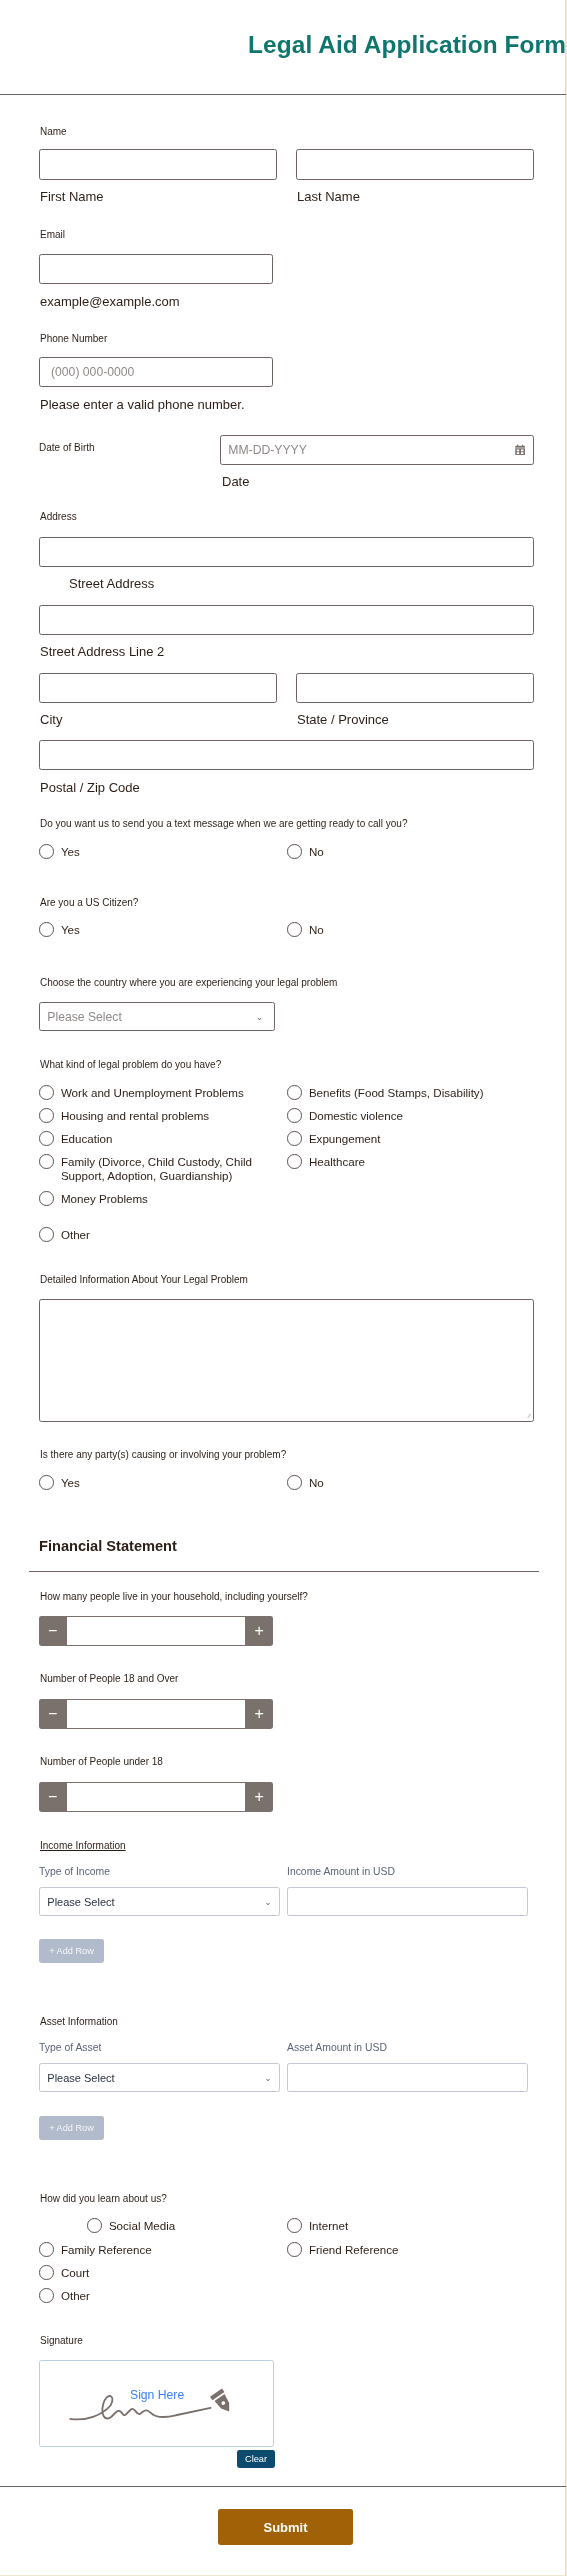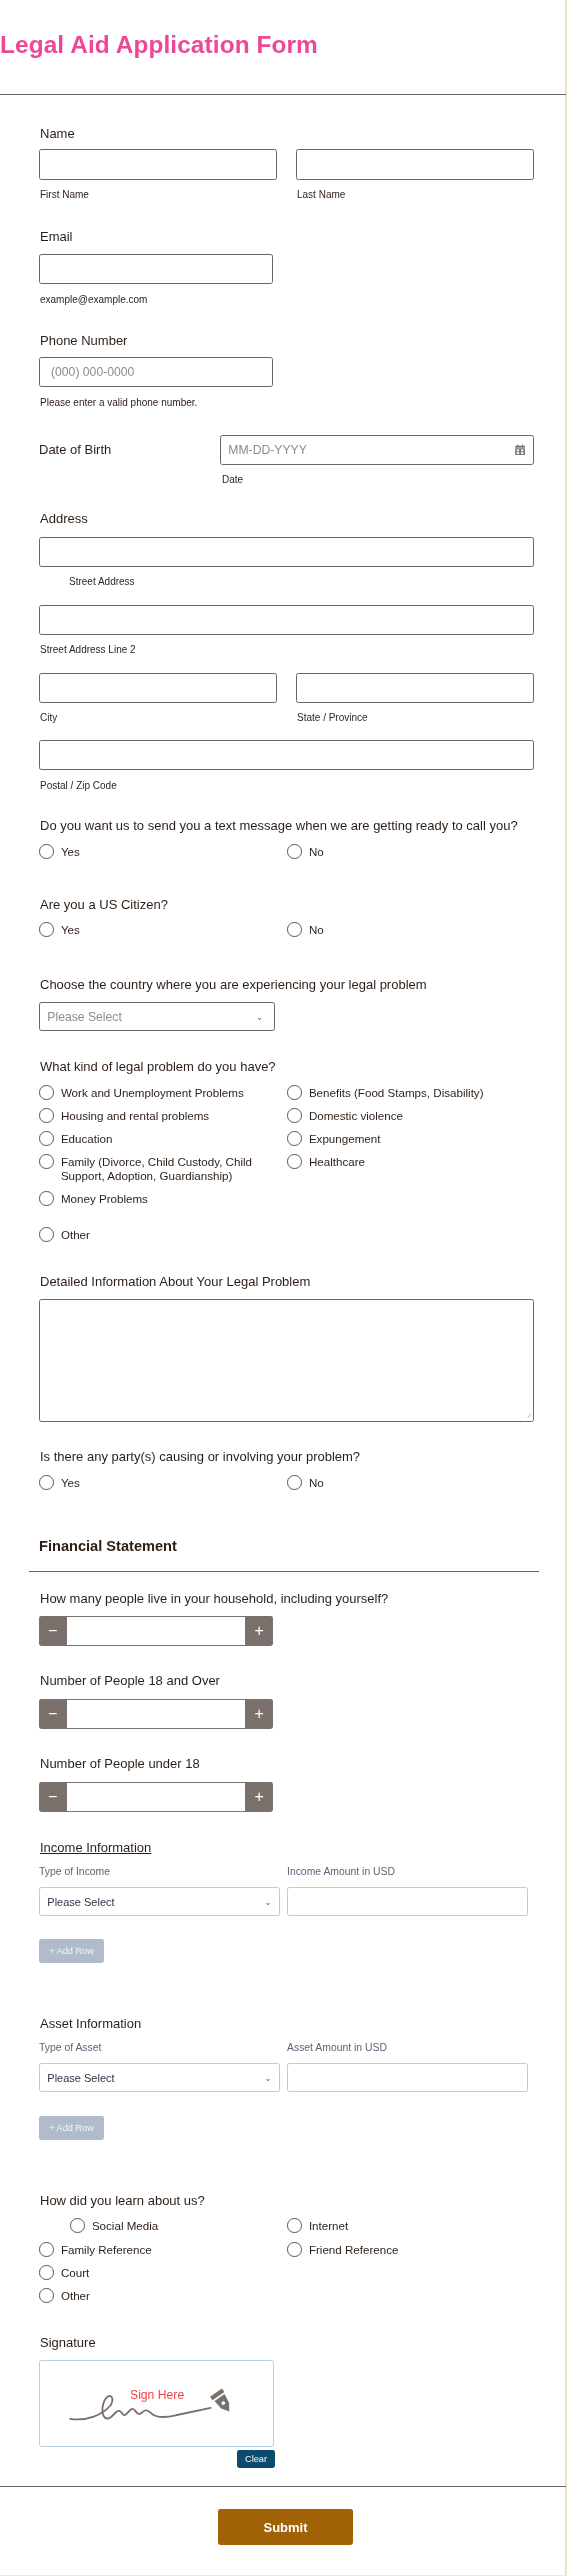--- a/index.html
+++ b/index.html
@@ -1,23 +1,23 @@
 <!DOCTYPE html>
 <html style="font-size:9.8px"><head>
 <meta charset="utf-8">
 <style>
   * { box-sizing: border-box; margin: 0; padding: 0; }
   html, body { width: 568px; height: 2576px; background: #f3e6d3; overflow: hidden; }
   body { font-family: "Liberation Sans", "DejaVu Sans", sans-serif; color: #2c1e16; position: relative; }
   .card { position: absolute; left: 0; top: 0; width: 566px; height: 2575px; background: #ffffff; border-right: 0.6px solid #efdcc0; }
   .abs { position: absolute; }
-  .title { left: 0; width: 566px; top: 30.5px; text-align: left; font-size: 24.4px; font-weight: 700; color: #ec4899; letter-spacing: 0.1px; }
+  .title { left: 0; width: 566px; top: 30.5px; text-align: right; font-size: 24.4px; font-weight: 700; color: #0f766e; letter-spacing: 0.1px; }
   .hr { height: 1.2px; background: #6e6461; }
-  .label { font-size: 13px; color: #2c1e16; }
-  .sub { font-size: 10px; color: #2c1e16; }
+  .label { font-size: 10px; color: #2c1e16; }
+  .sub { font-size: 13px; color: #2c1e16; }
   .inp { border: 0.9px solid #6e6461; border-radius: 2.4px; background: #fff; }
   .ph { font-size: 12.2px; color: #8f8a88; position: absolute; left: 11px; top: 50%; transform: translateY(-50%); }
   .radio { display: flex; align-items: flex-start; font-size: 11.6px; color: #2c1e16; line-height: 14px; }
   .radio .circ { width: 14.6px; height: 14.6px; border: 0.9px solid #5d5350; border-radius: 50%; flex: 0 0 14.6px; margin-right: 7.3px; margin-top: -0.6px; }
   .select-ch { position: absolute; right: 11px; top: 50%; transform: translateY(-50%); font-size: 8.5px; color: #5b6478; }
   .stepper { width: 234px; height: 30px; border-radius: 2.4px; background: #7a706c; overflow: hidden; }
   .stepper .btn { position: absolute; top: 0; width: 27.5px; height: 30px; color: #fff; font-size: 16px; display: flex; align-items: center; justify-content: center; }
   .stepper .field { position: absolute; left: 27.5px; top: 1.2px; width: 178px; height: 27.5px; background: #fff; }
   .colhdr { font-size: 10.4px; color: #5b6478; }
   .tsel { border: 0.6px solid #c3c8d2; border-radius: 2.4px; background: #fff; }
@@ -203,21 +203,21 @@
   <div class="abs colhdr" style="left:39px; top:2042px;">Type of Asset</div>
   <div class="abs colhdr" style="left:287px; top:2042px;">Asset Amount in USD</div>
   <div class="abs tsel" style="left:39px; top:2063px; width:241px; height:29px;">
     <span class="val">Please Select</span>
     <span class="select-ch" style="right:7.3px;">⌄</span>
   </div>
   <div class="abs tsel" style="left:287px; top:2063px; width:241px; height:29px;"></div>
   <div class="abs addrow" style="left:39px; top:2116px;">+ Add Row</div>
 
   <div class="abs label" style="left:40px; top:2193px;">How did you learn about us?</div>
-  <div class="abs radio" style="left:22px; top:2219px;padding-left:48px;">
+  <div class="abs radio" style="left:39px; top:2219px;padding-left:48px;">
       <span class="circ"></span>
       <span>Social Media</span>
     </div>
   <div class="abs radio" style="left:287px; top:2219px;">
       <span class="circ"></span>
       <span>Internet</span>
     </div>
   <div class="abs radio" style="left:39px; top:2243px;">
       <span class="circ"></span>
       <span>Family Reference</span>
@@ -230,21 +230,21 @@
       <span class="circ"></span>
       <span>Court</span>
     </div>
   <div class="abs radio" style="left:39px; top:2289px;">
       <span class="circ"></span>
       <span>Other</span>
     </div>
 
   <div class="abs label" style="left:40px; top:2335px;">Signature</div>
   <div class="abs sig" style="left:39px; top:2360px; width:235px; height:87px;">
-    <span class="abs" style="left:90px; top:27px; font-size:12.2px; color:#ef4444;">Sign Here</span>
+    <span class="abs" style="left:90px; top:27px; font-size:12.2px; color:#3b82f6;">Sign Here</span>
     <svg class="abs" style="left:29px; top:26px;" width="177" height="37" viewBox="0 0 290 60">
       <path d="M2 52 C 30 56, 55 45, 68 30 C 78 14, 62 6, 56 28 C 52 44, 58 58, 70 48 C 78 40, 82 34, 88 44 C 92 50, 96 40, 102 36 C 108 32, 110 46, 116 44 C 122 40, 126 34, 134 42 C 140 48, 150 52, 175 46 L 232 34" stroke="#7a706c" stroke-width="3" fill="none" stroke-linecap="round"></path>
       <g transform="translate(250 22) rotate(-35)">
         <path d="M-10 -6 L 10 -6 L 8 10 L 0 22 L -8 10 Z" fill="#7a706c"></path>
         <rect x="-12" y="-16" width="24" height="7" fill="#7a706c"></rect>
         <circle cx="0" cy="5" r="3" fill="#fff"></circle>
       </g>
     </svg>
   </div>
   <div class="abs clear" style="left:237px; top:2450px;">Clear</div>

